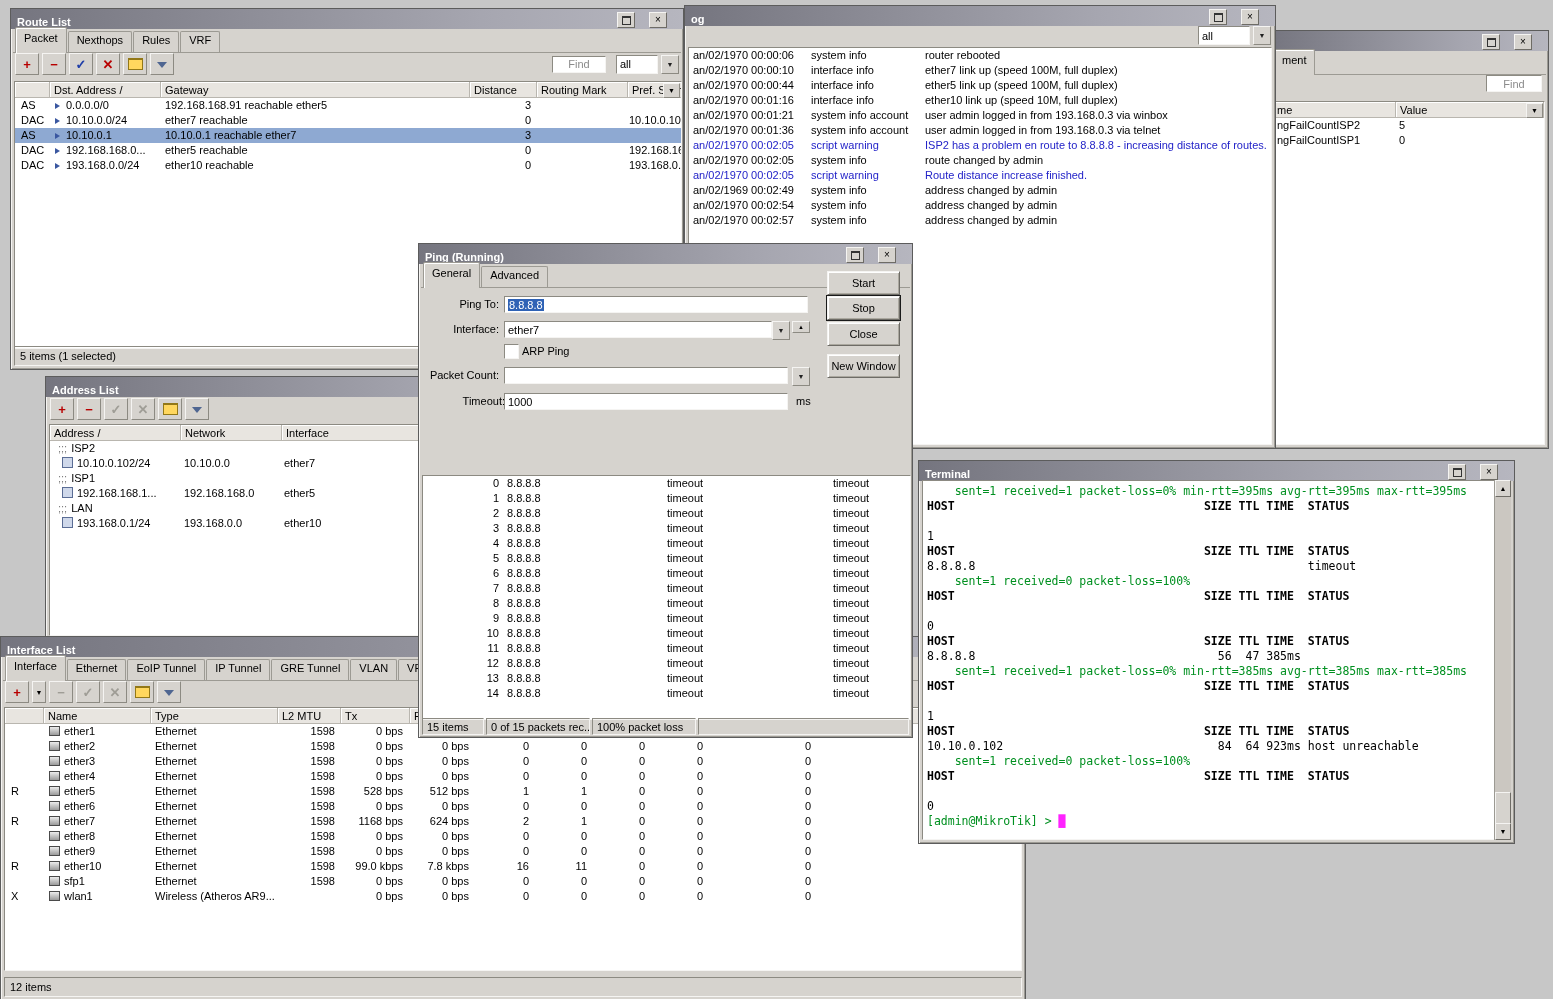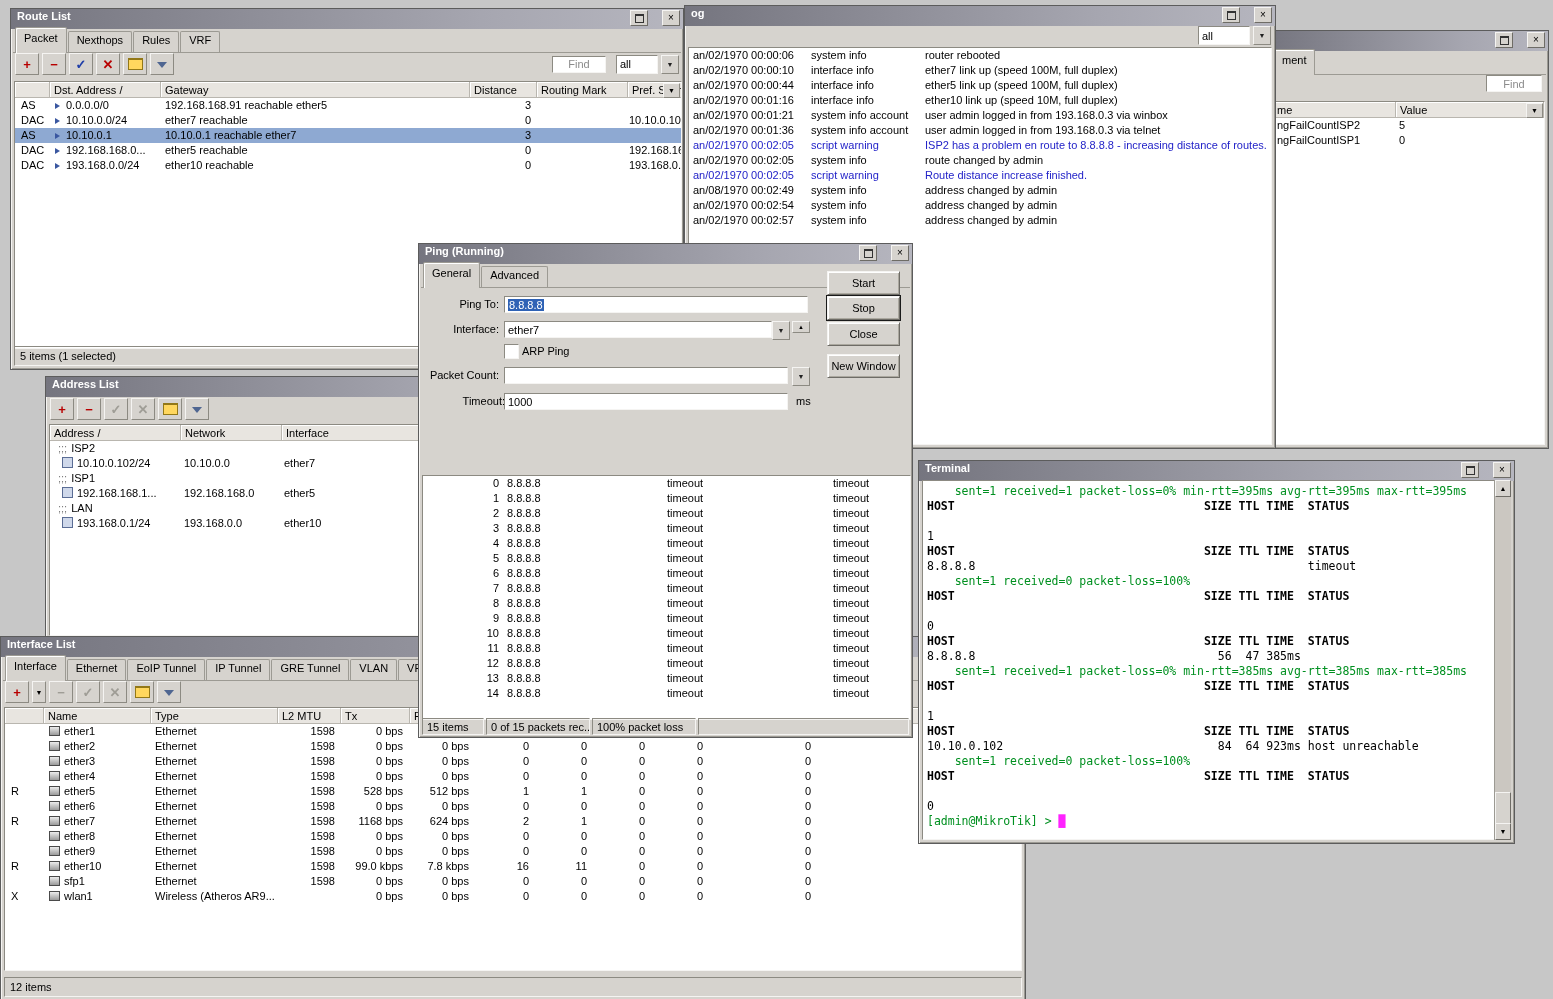--- a/index.html
+++ b/index.html
@@ -1,20 +1,20 @@
 <!DOCTYPE html>
 <html><head>
 <meta charset="utf-8">
 <style>
   html,body{margin:0;padding:0}
   body{position:relative;width:1553px;height:999px;overflow:hidden;background:#c7c7c7;
        font-family:"Liberation Sans",sans-serif;font-size:11px;color:#000}
   .win{position:absolute;background:#d6d3ce;border:1px solid #5c5c5c;
        box-shadow:inset 1px 1px 0 #f5f4f2, inset -1px -1px 0 #9c9a93}
-  .tbar{height:18px;display:flex;align-items:flex-start;gap:14px;padding:1px 3px 1px 6px;
+  .tbar{height:18px;display:flex;align-items:flex-end;gap:14px;padding:1px 16px 1px 6px;
         background:linear-gradient(90deg,#75757f 0%,#a6a6b0 70%,#b6b6bf 100%);overflow:hidden}
   .ttext{color:#fff;font-weight:bold;white-space:nowrap}
   .sp{flex:1}
   .tbtn{flex:0 0 16px;height:14px;background:#d6d3ce;border:1px solid;
         border-color:#f5f4f2 #6e6c66 #6e6c66 #f5f4f2;display:flex;align-items:center;
         justify-content:center;font-size:10px;line-height:1;color:#000;font-weight:normal}
   .maxg{width:7px;height:6px;border:1px solid #333;border-top:2px solid #333}
   .tabs{position:absolute;left:2px;right:2px;display:flex;align-items:flex-end;
         border-bottom:1px solid #9c9a93;padding:2px 2px 0;height:22px}
   .tab{height:18px;padding:2px 8px 0;margin-right:1px;background:#d6d3ce;
@@ -191,21 +191,21 @@
           <span class="gc fill">route changed by admin</span>
         </div>
 
         <div class="grow warn">
           <span class="gc" style="width:110px">an/02/1970 00:02:05</span>
           <span class="gc" style="width:106px">script warning</span>
           <span class="gc fill">Route distance increase finished.</span>
         </div>
 
         <div class="grow">
-          <span class="gc" style="width:110px">an/08/1970 00:02:49</span>
+          <span class="gc" style="width:110px">an/02/1969 00:02:49</span>
           <span class="gc" style="width:106px">system info</span>
           <span class="gc fill">address changed by admin</span>
         </div>
 
         <div class="grow">
           <span class="gc" style="width:110px">an/02/1970 00:02:54</span>
           <span class="gc" style="width:106px">system info</span>
           <span class="gc fill">address changed by admin</span>
         </div>
 

